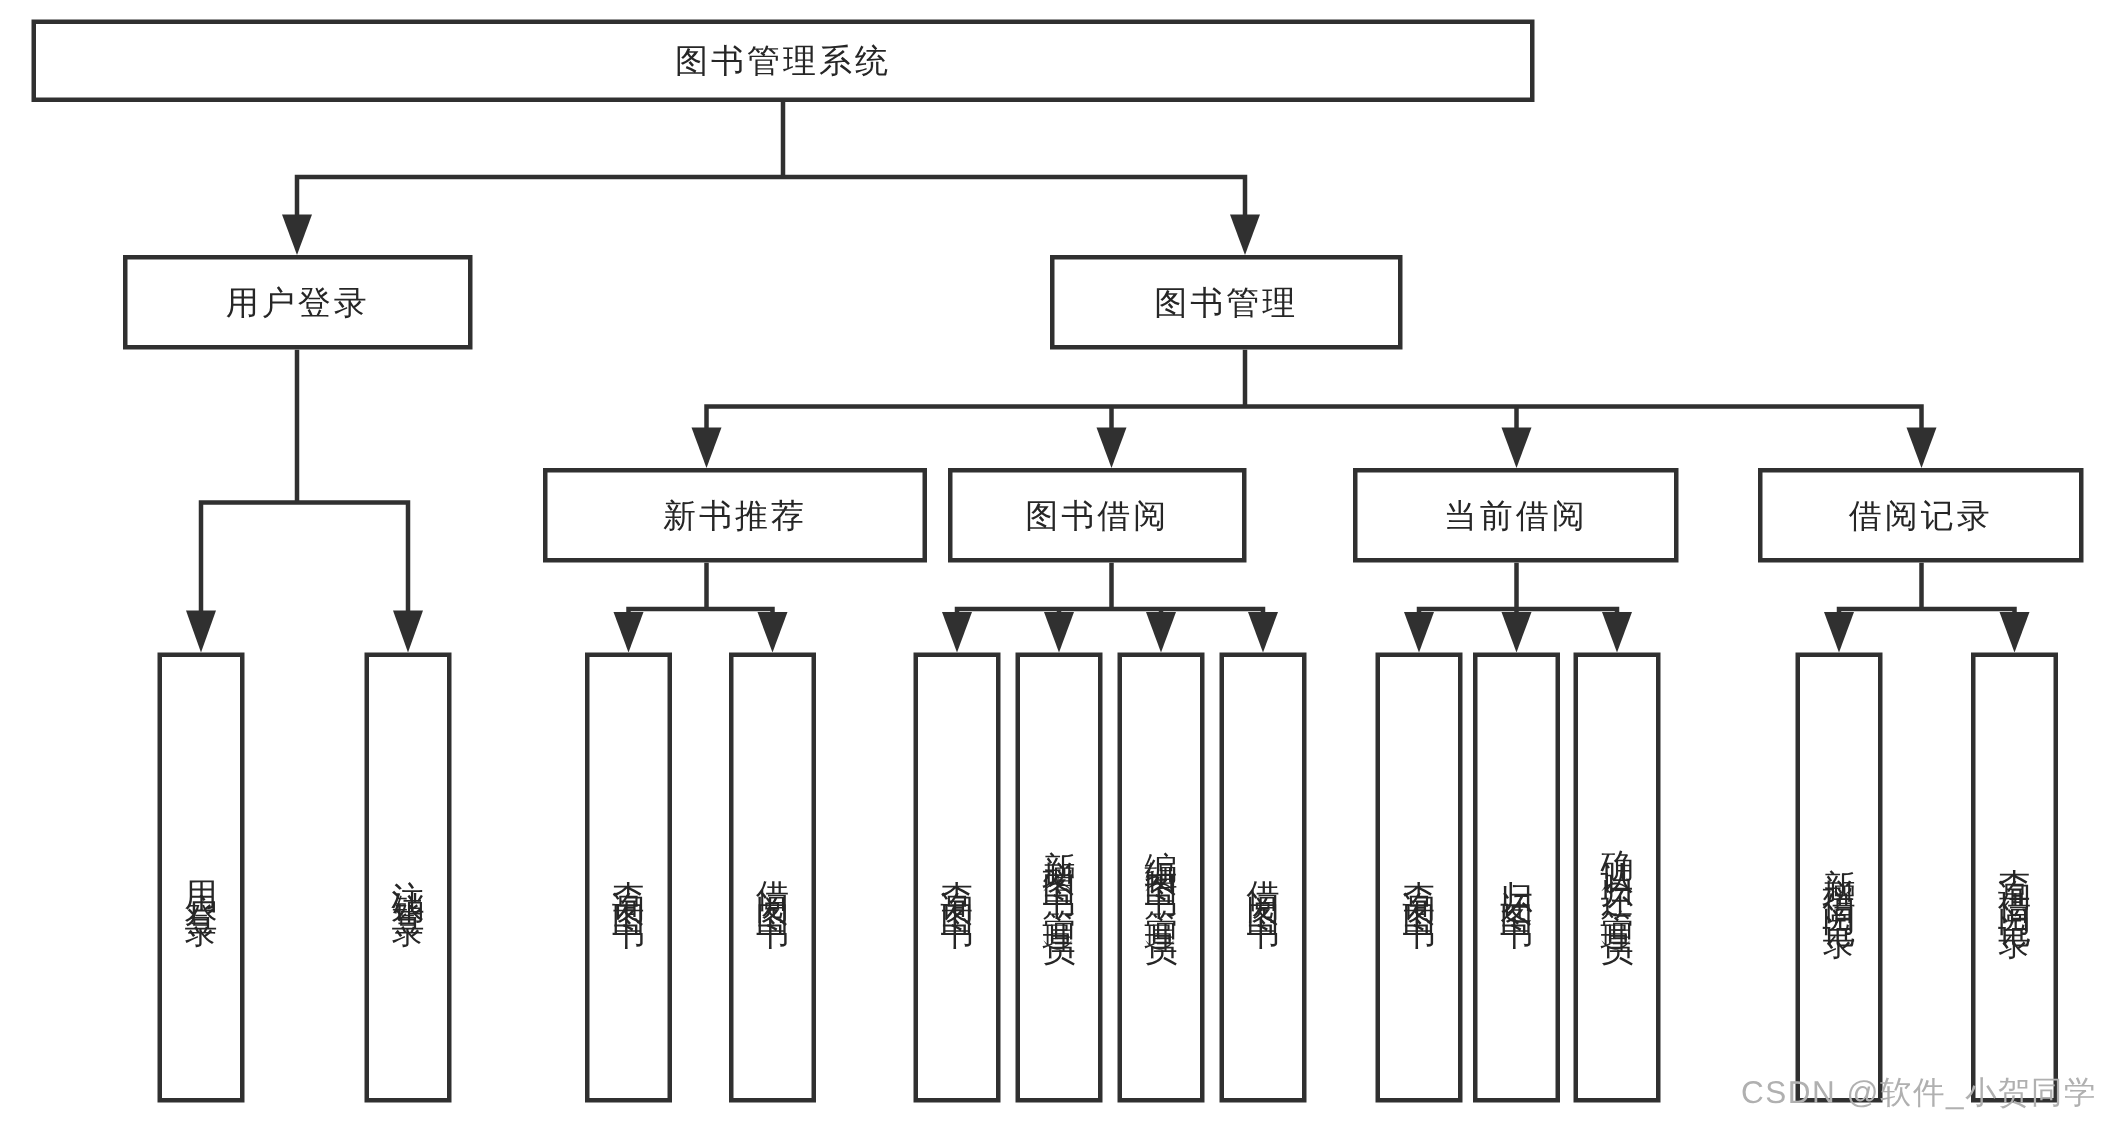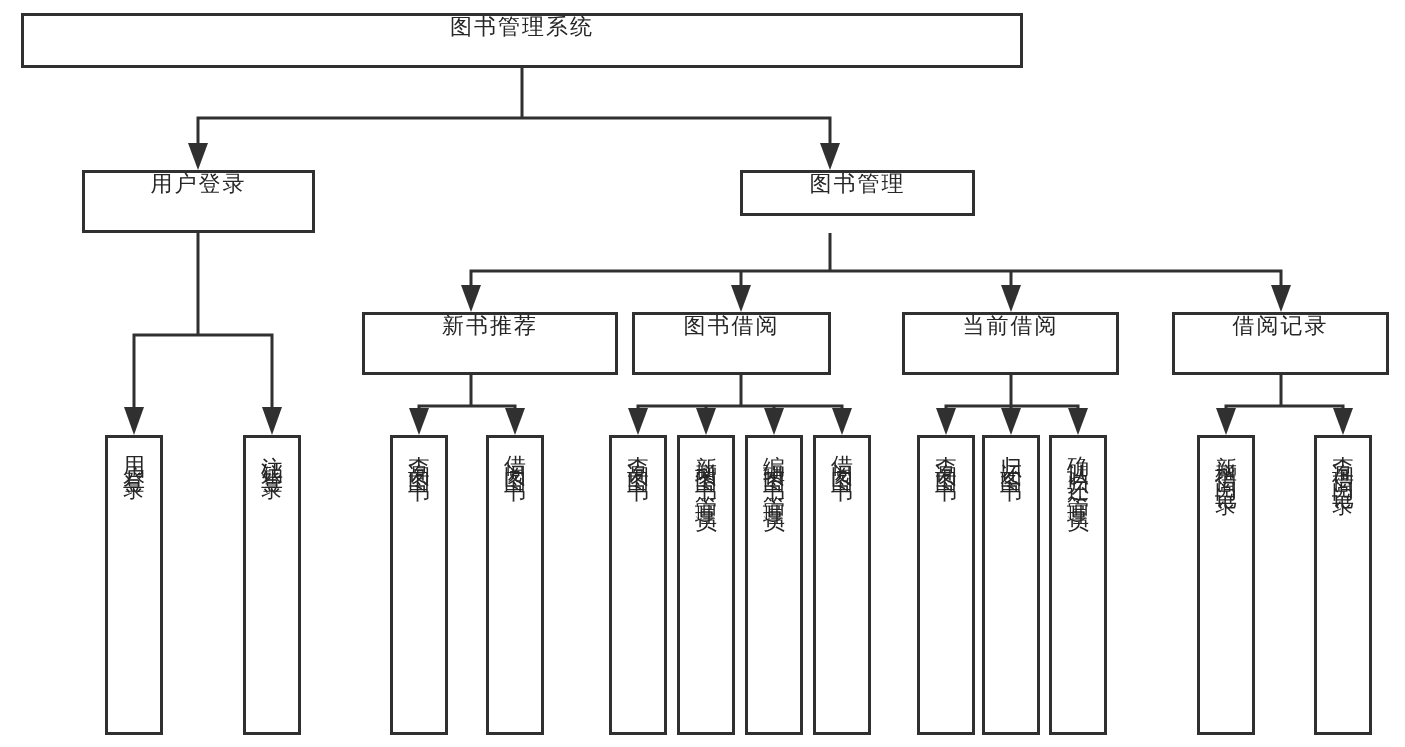--- a/index.html
+++ b/index.html
@@ -18,20 +18,21 @@
   }
   #edges{position:absolute;left:0;top:0;width:1405px;height:747px;}
   .edge{stroke:var(--line);stroke-width:3;fill:none;}
   .arrow{fill:var(--line);stroke:none;}
   .node{
     position:absolute;
     box-sizing:border-box;
     border:3px solid var(--line);
     background:#fff;
     display:flex;
+    align-items:center;
     justify-content:center;
     color:var(--text);
   }
   .node span{
     font-size:22px;
     line-height:1;
     letter-spacing:2px;
     white-space:nowrap;
   }
   .node.v span{
@@ -83,21 +84,21 @@
     <polygon class="arrow" points="1333,408 1353,408 1343,435"></polygon>
   </svg>
 
   <div class="node" style="left:21px;top:13px;width:1002px;height:55px">
     <span>图书管理系统</span>
   </div>
 
   <div class="node" style="left:82px;top:170px;width:233px;height:63px">
     <span>用户登录</span>
   </div>
-  <div class="node" style="left:740px;top:170px;width:235px;height:46px">
+  <div class="node" style="left:700px;top:170px;width:235px;height:63px">
     <span>图书管理</span>
   </div>
 
   <div class="node" style="left:362px;top:312px;width:256px;height:63px">
     <span>新书推荐</span>
   </div>
   <div class="node" style="left:632px;top:312px;width:199px;height:63px">
     <span>图书借阅</span>
   </div>
   <div class="node" style="left:902px;top:312px;width:217px;height:63px">
@@ -144,13 +145,14 @@
     <span>确认归还（管理员）</span>
   </div>
 
   <div class="node v" style="left:1197px;top:435px;width:58px;height:300px">
     <span>新增借阅记录</span>
   </div>
   <div class="node v" style="left:1314px;top:435px;width:58px;height:300px">
     <span>查询借阅记录</span>
   </div>
 
+  <div id="watermark">CSDN @软件_小贺同学</div>
 </div>
 
 </body></html>

